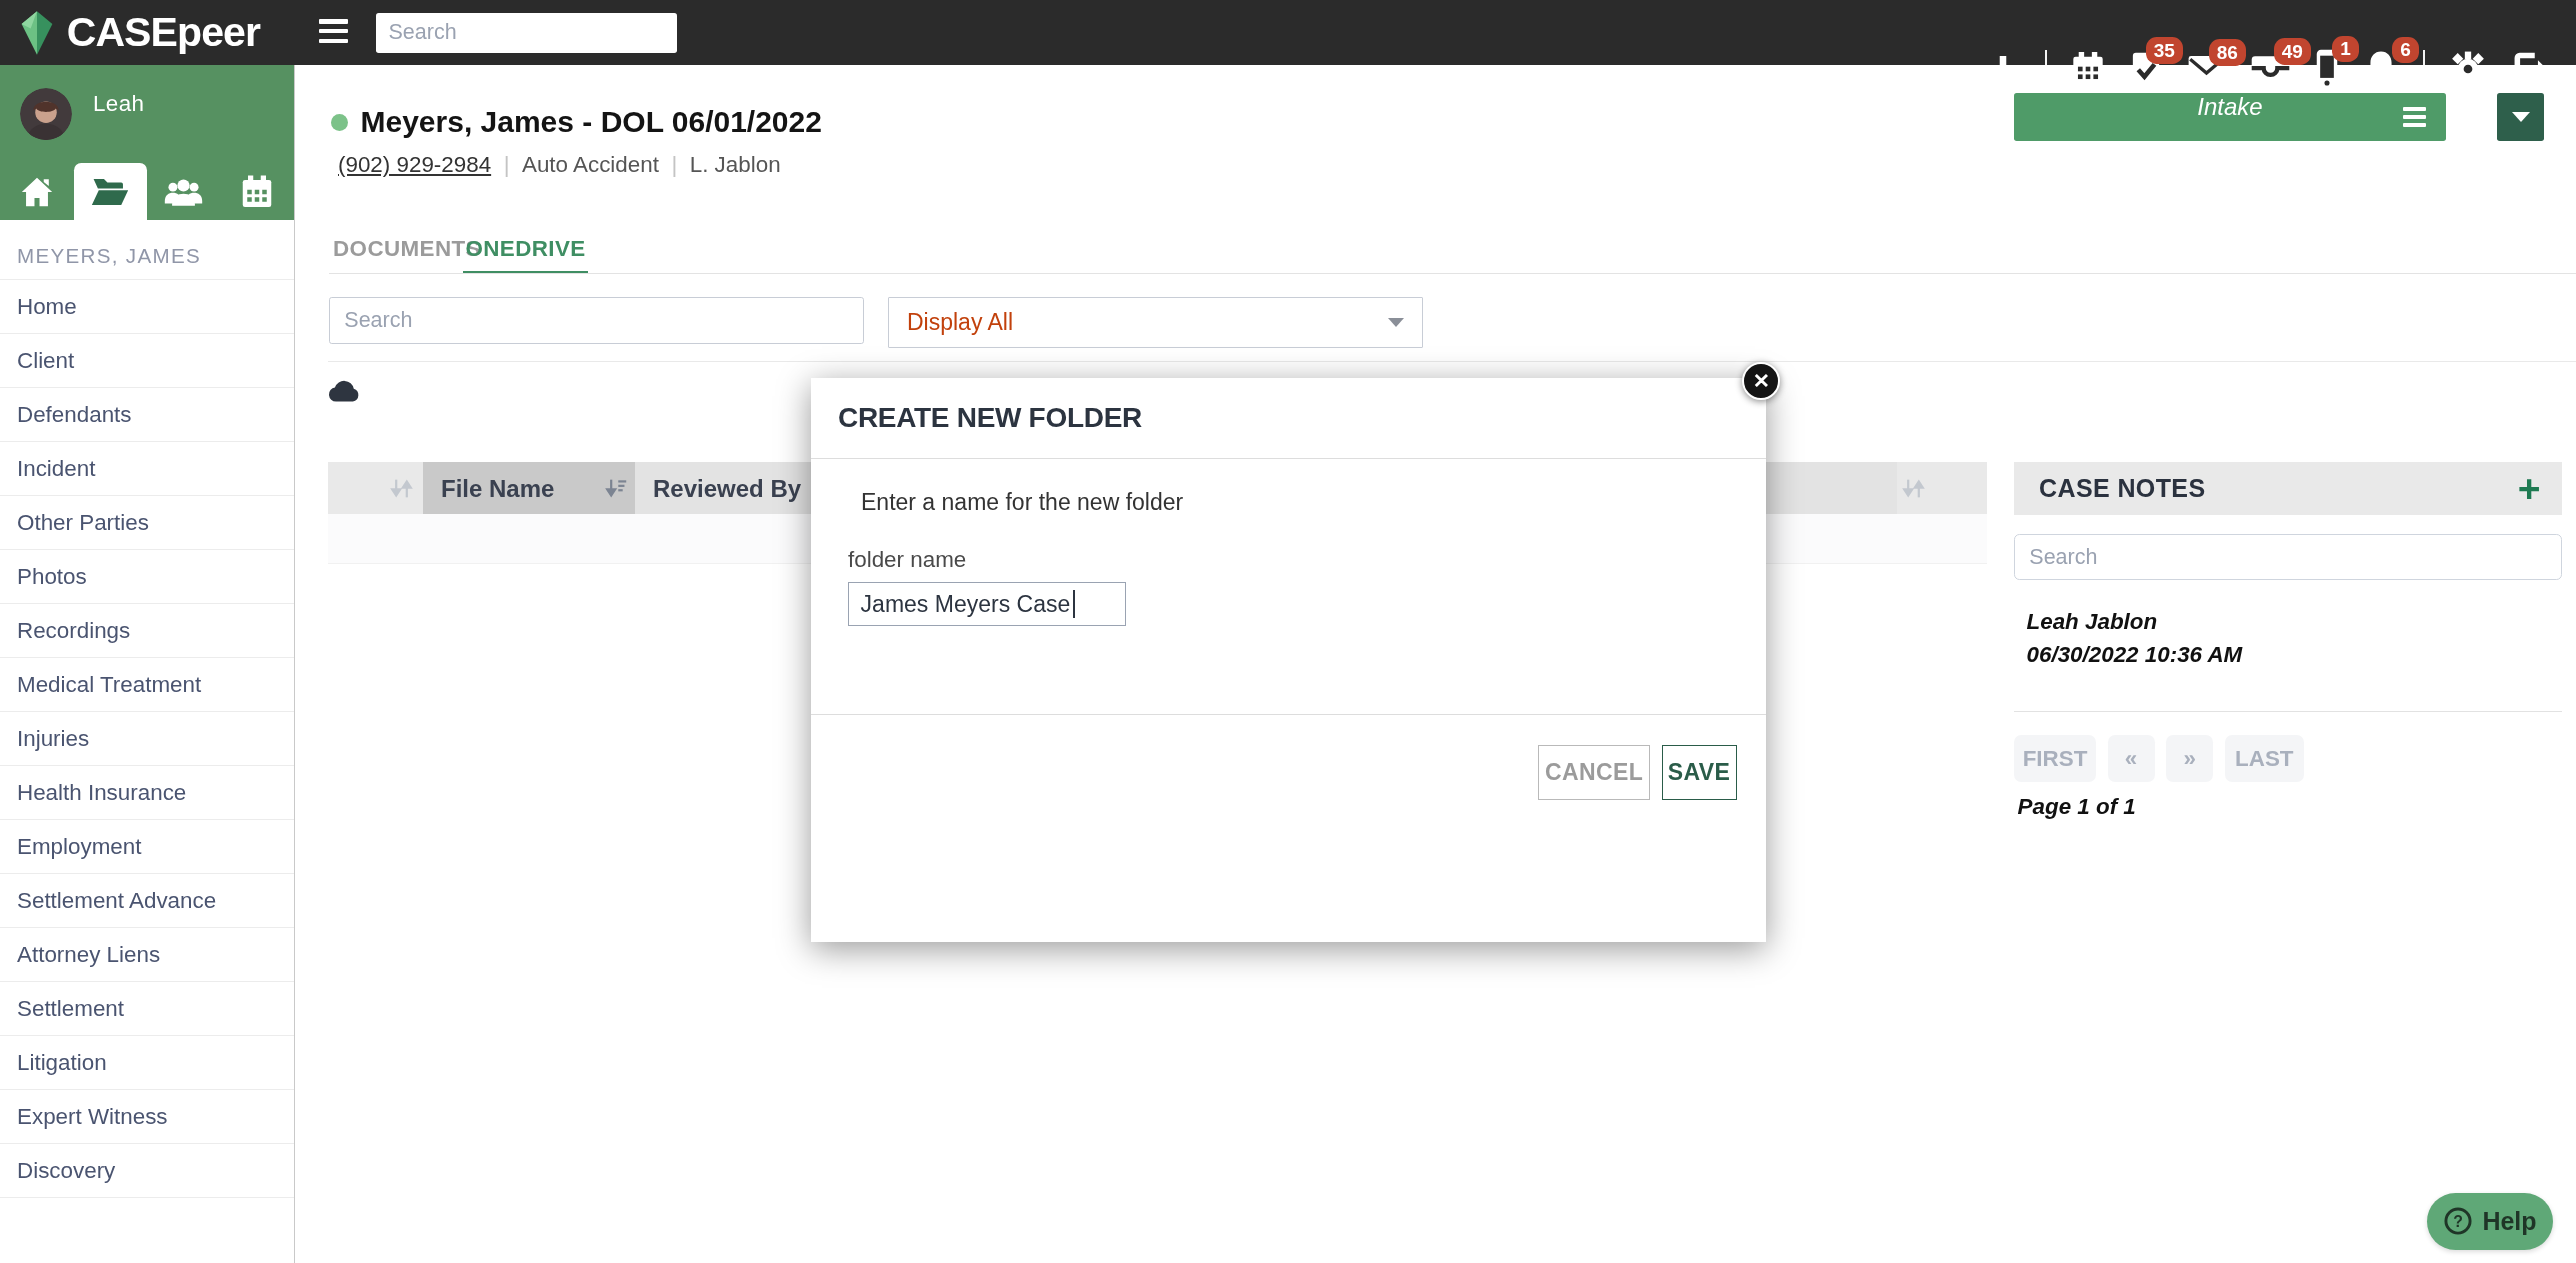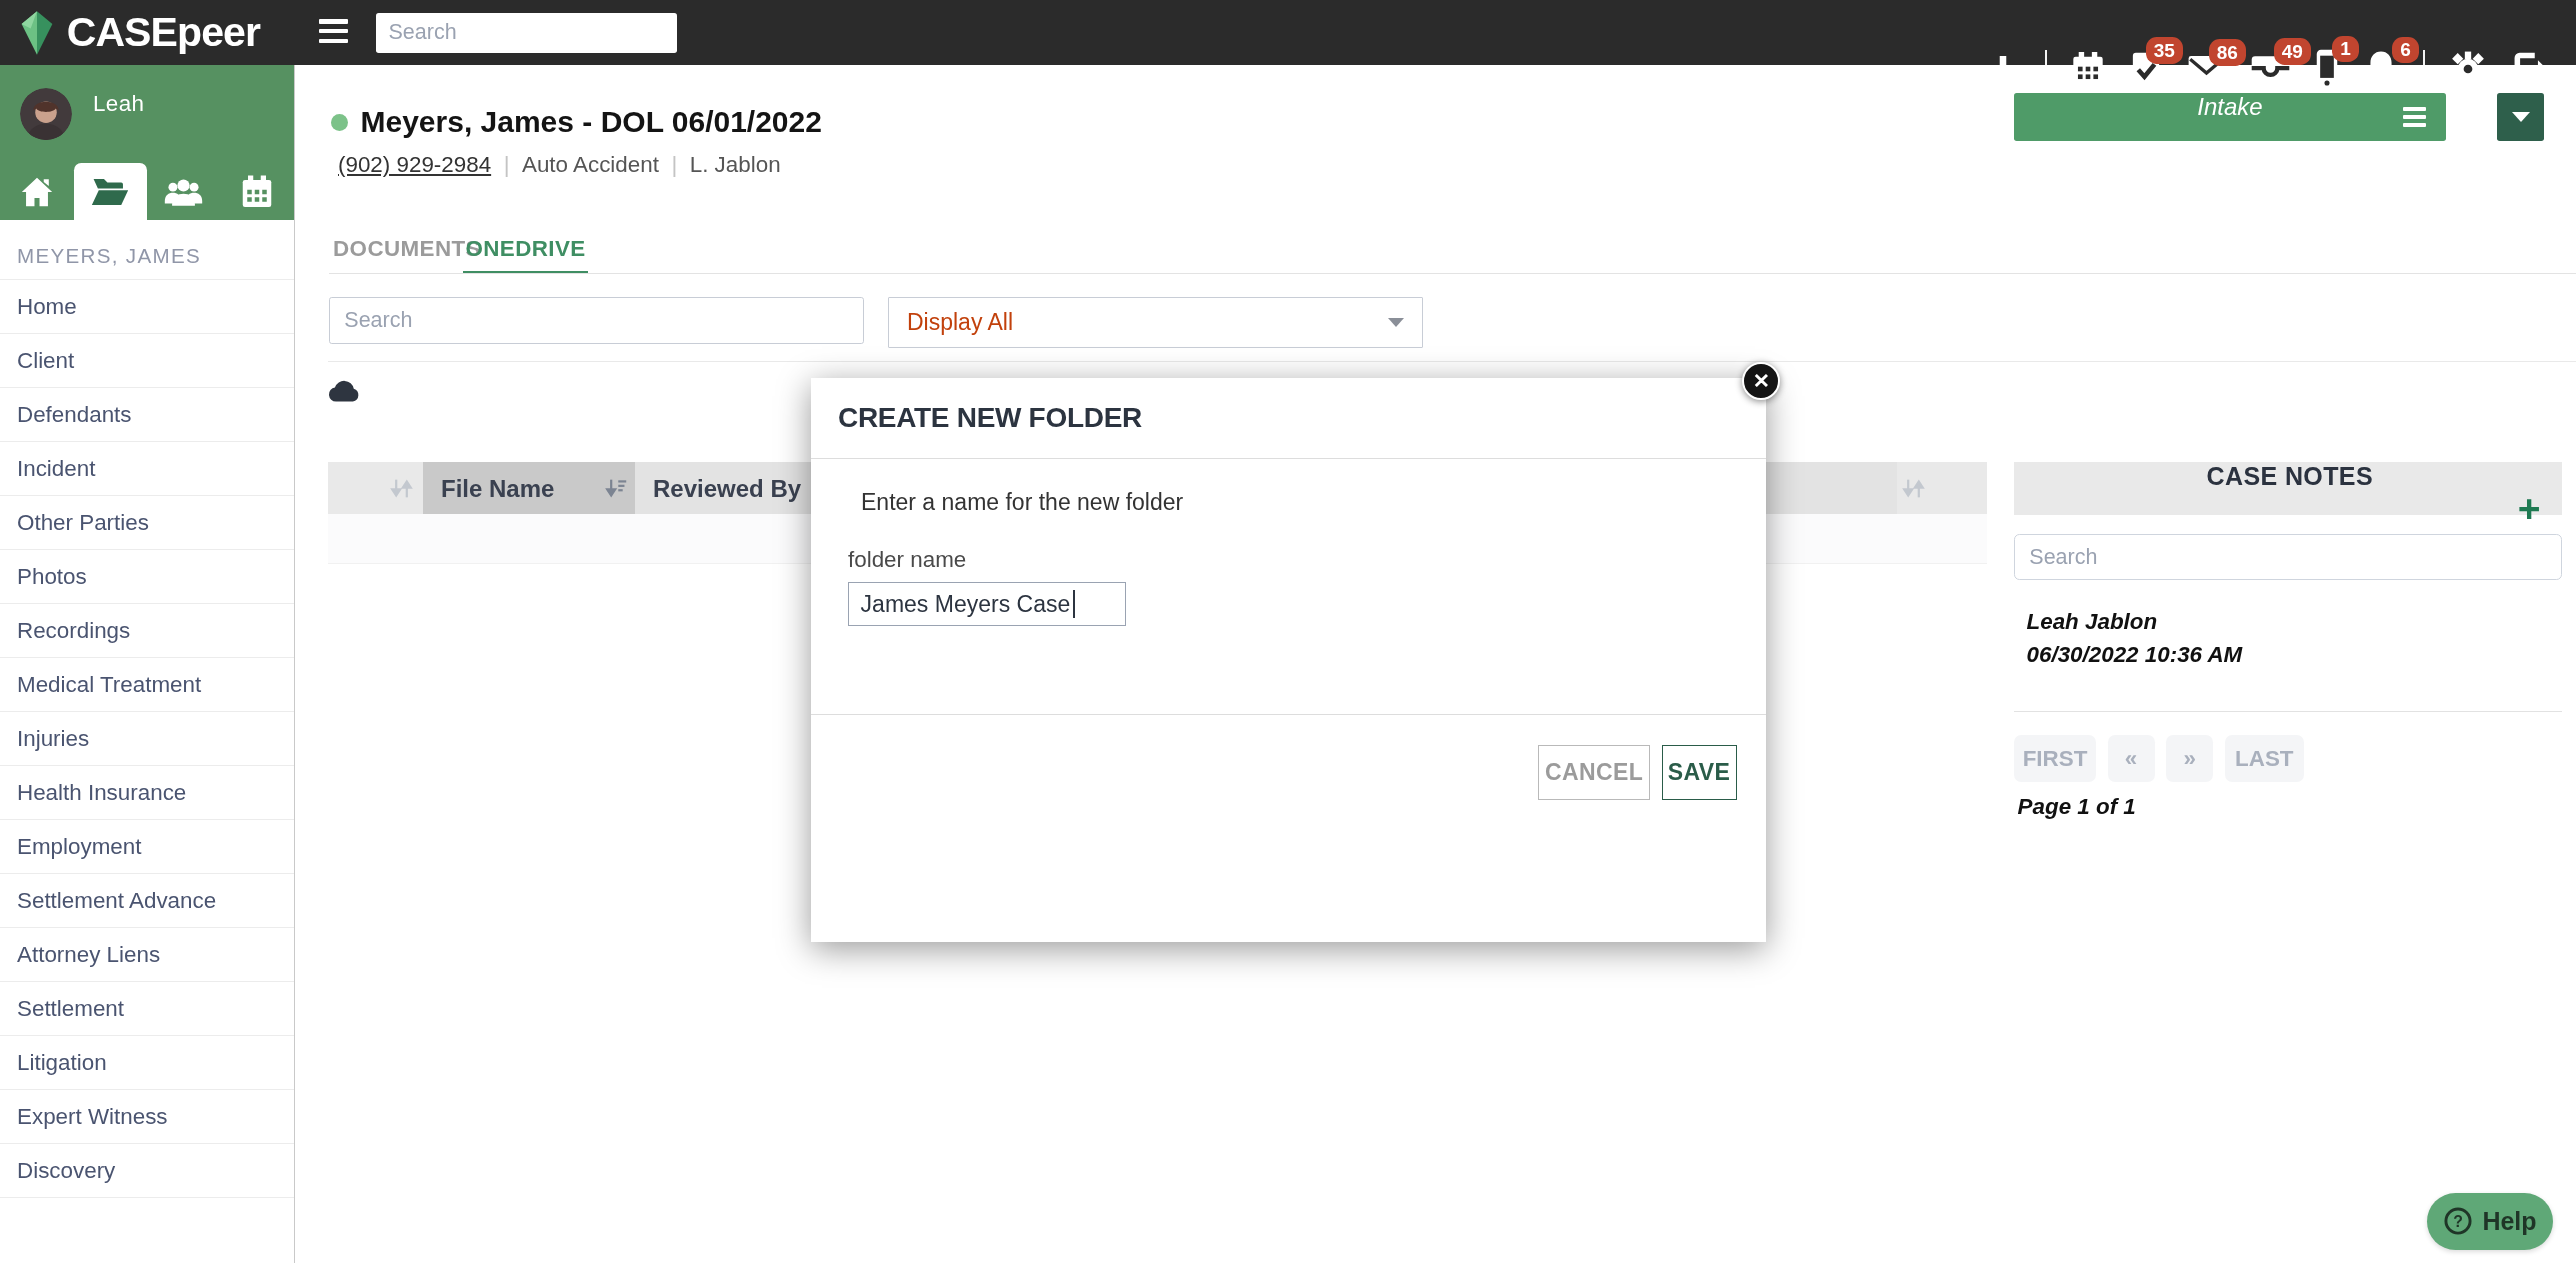--- a/index.html
+++ b/index.html
@@ -65,21 +65,21 @@
   .th { display:flex; align-items:center; font-size:24px; font-weight:bold; color:#3a4150; cursor:pointer; }
   .th-blank1 { width:95px; background:#e9e9e9; justify-content:flex-end; padding-right:9px; }
   .th-filename { width:212px; background:#c9c9c9; padding-left:18px; }
   .th-filename .sorticon { margin-left:auto; margin-right:7.2px; }
   .th-reviewed { flex:1; background:#e3e3e3; padding-left:18px; }
   .th-blank2 { width:90px; background:#e9e9e9; justify-content:flex-start; padding-left:3.6px; }
   .table-row { position:absolute; left:31px; top:449px; right:589px; height:50px; background:#fbfbfc; border-bottom:0.9px solid #f1f1f1; }
 
   
   .notes { position:absolute; left:1717px; top:397px; width:548px; }
-  .notes-head { height:53px; background:#e9e9e9; display:flex; align-items:center; padding:0 21.5px 0 25px;flex-direction:column; }
+  .notes-head { height:53px; background:#e9e9e9; display:flex; align-items:center; padding:0 21.5px 0 25px; }
   .notes-title { font-size:25px; font-weight:bold; color:#2b323f; letter-spacing:0.4px; }
   .notes-add { margin-left:auto; color:#1e7a52; font-size:39px; font-weight:bold; line-height:36px; cursor:pointer; }
   .notes-search { margin-top:19px; height:46px; border:0.9px solid #cfd5de; border-radius:5.4px; display:flex; align-items:center; background:#fff; }
   .notes-search input { flex:1; border:none; outline:none; font-size:21.5px; padding-left:14.3px; color:#333; font-family:inherit; }
   .notes-search input::placeholder { color:#9aa2b1; }
   .note-author { margin:29px 0 0 12.5px; font-style:italic; font-weight:bold; font-size:22.4px; color:#111; }
   .note-time { margin:7.2px 0 0 12.5px; font-style:italic; font-weight:bold; font-size:22.4px; color:#111; }
   .notes-divider { margin-top:43px; border-top:0.9px solid #e2e2e2; }
   .pager { margin-top:23px; display:flex; gap:11.6px; align-items:center; }
   .pg-btn { background:#f4f5f7; border:none; border-radius:7.2px; color:#a9b0bd; font-weight:bold; font-size:22.4px; height:47px; display:flex; align-items:center; justify-content:center; cursor:pointer; font-family:inherit; }

